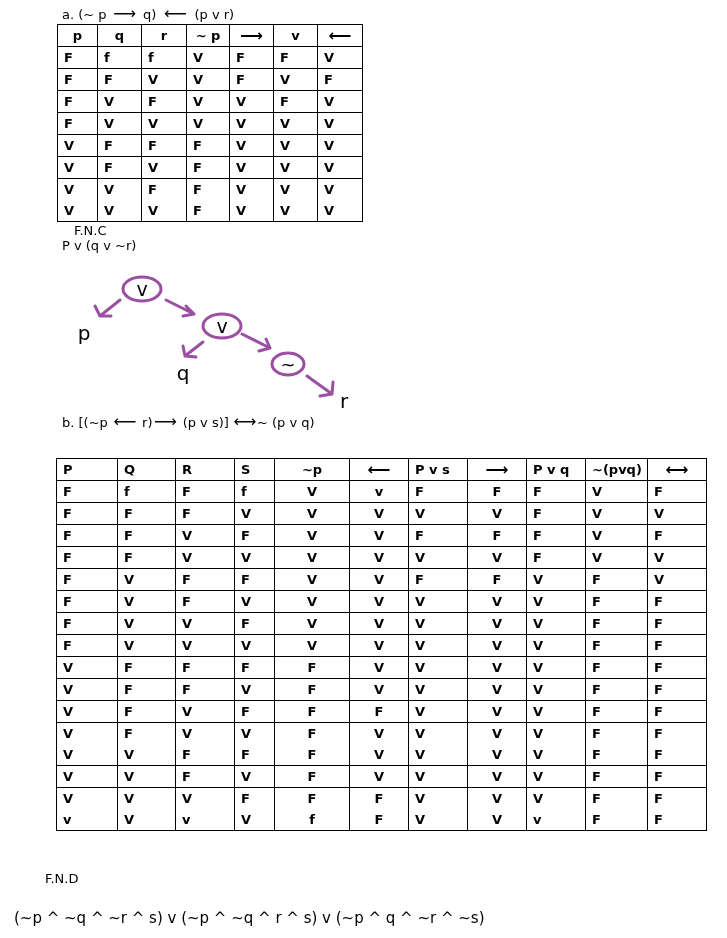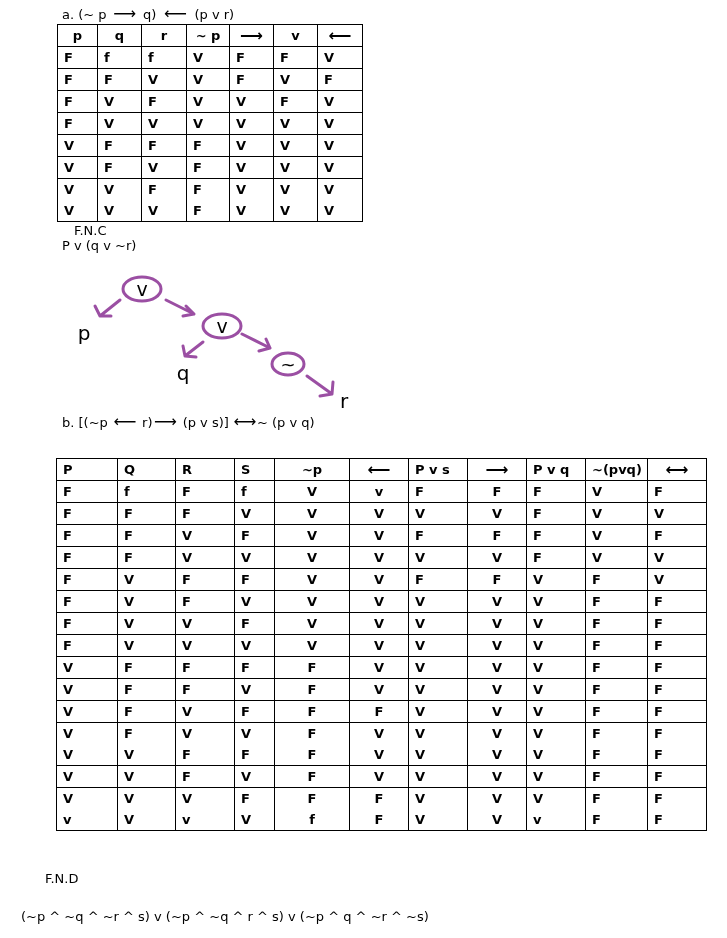--- a/index.html
+++ b/index.html
@@ -390,13 +390,13 @@
         <td>V</td>
         <td class="c">V</td>
         <td>v</td>
         <td>F</td>
         <td>F</td>
       </tr>
 </tbody>
   </table>
 
 <div class="abs plain" style="left:9px; top:871px;margin-left:36px;">F.N.D</div>
-<div class="abs plain" style="left:21px; top:909px; font-size:13px;">(~p ^ ~q ^ ~r ^ s) v (~p ^ ~q ^ r ^ s) v (~p ^ q ^ ~r ^ ~s)</div>
+<div class="abs plain" style="left:14px; top:909px; font-size:15px;">(~p ^ ~q ^ ~r ^ s) v (~p ^ ~q ^ r ^ s) v (~p ^ q ^ ~r ^ ~s)</div>
 
 </body></html>

